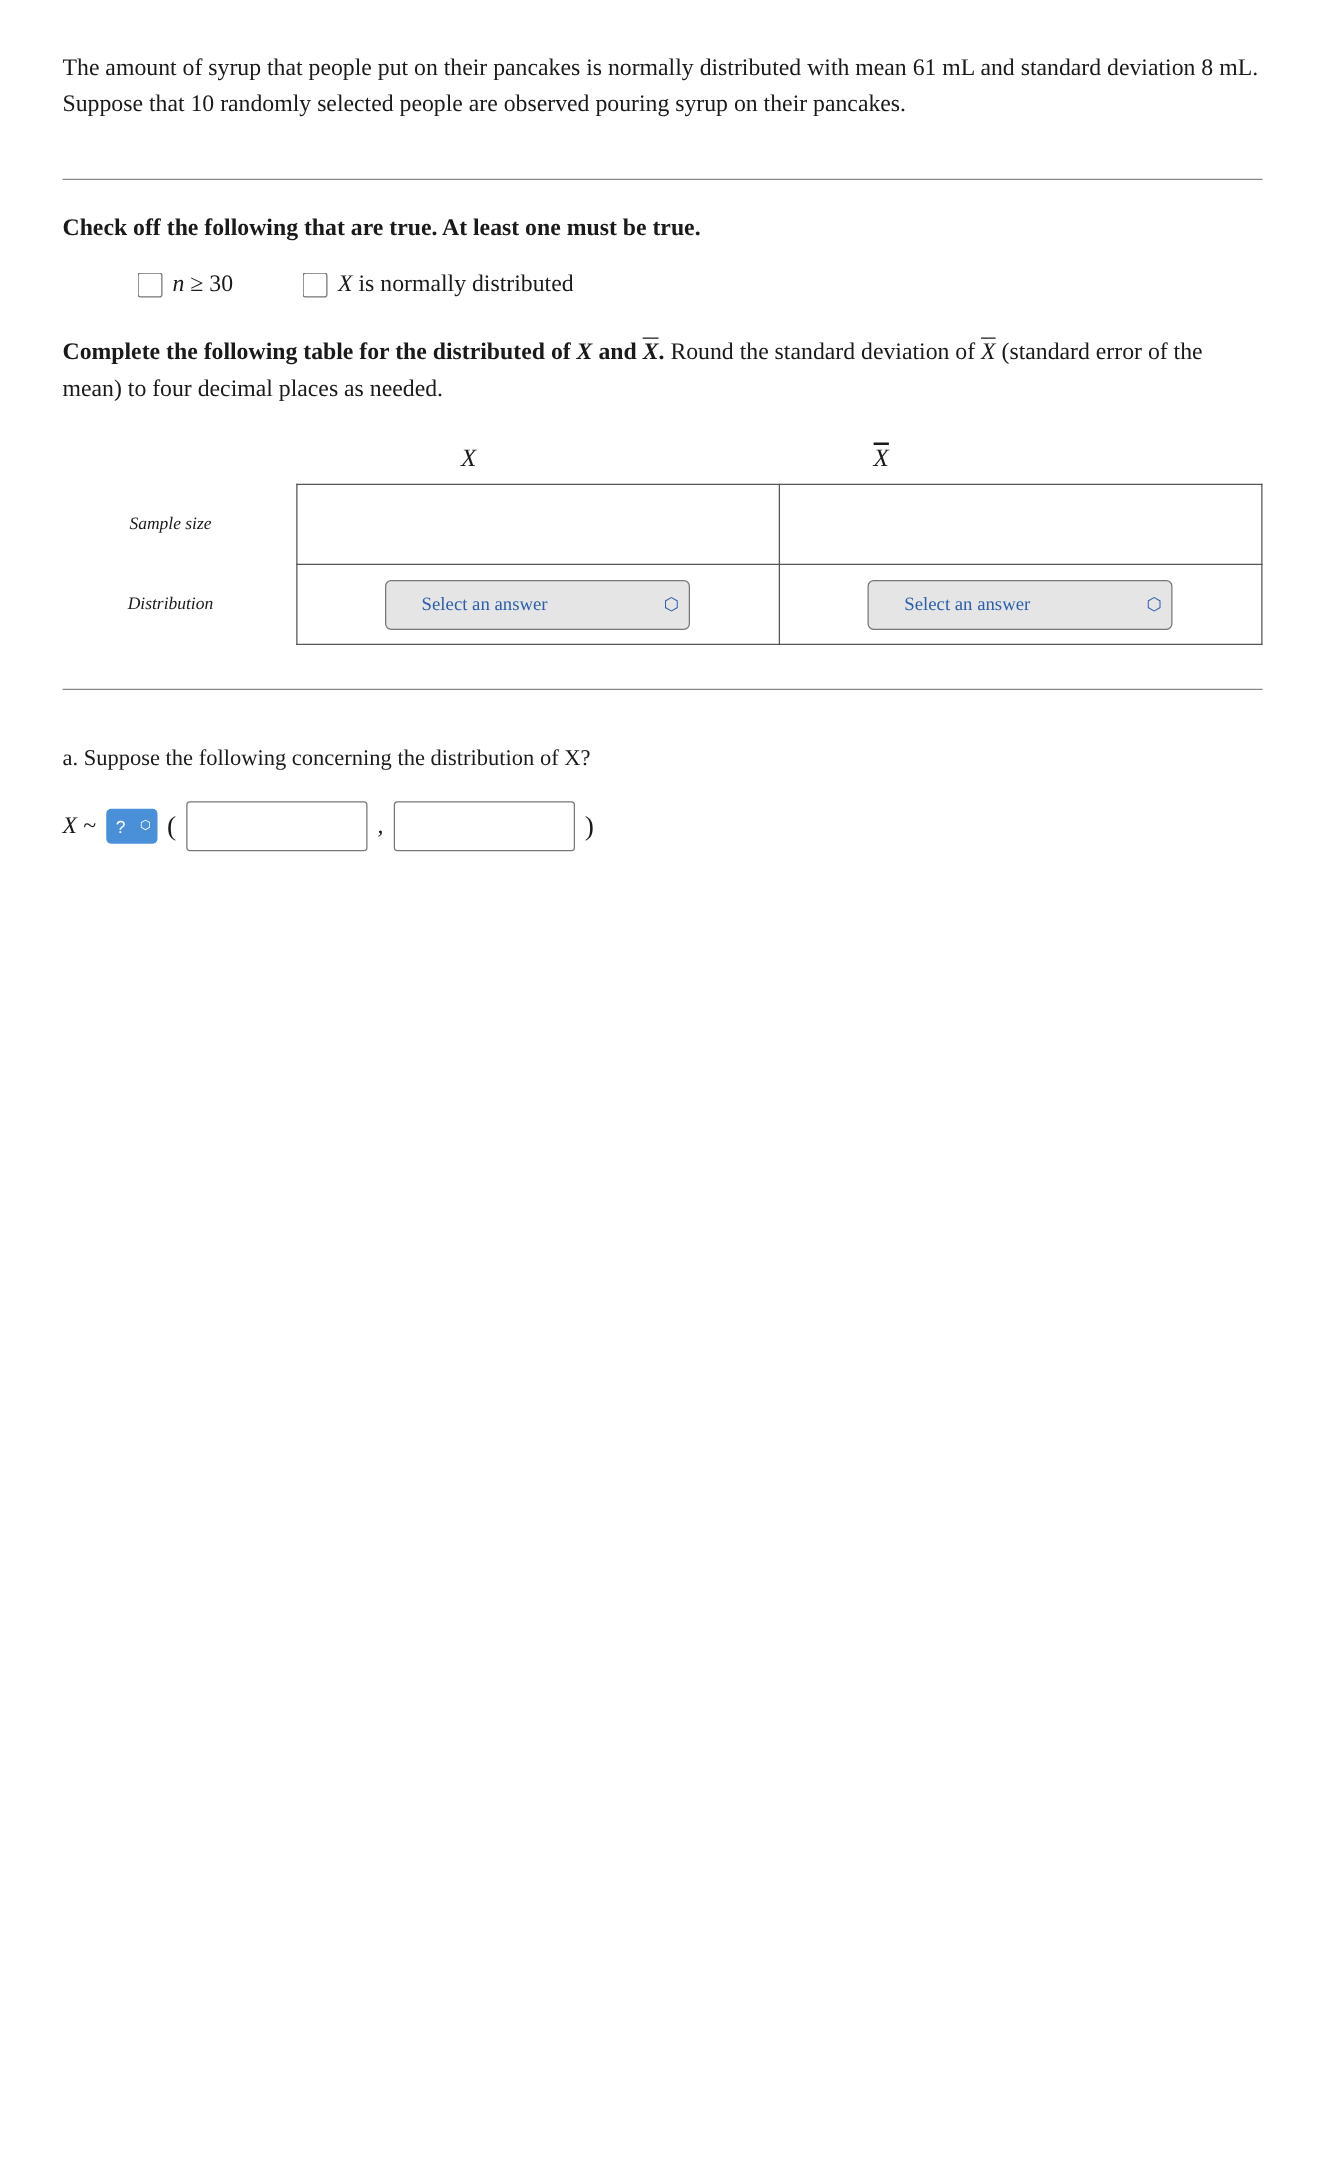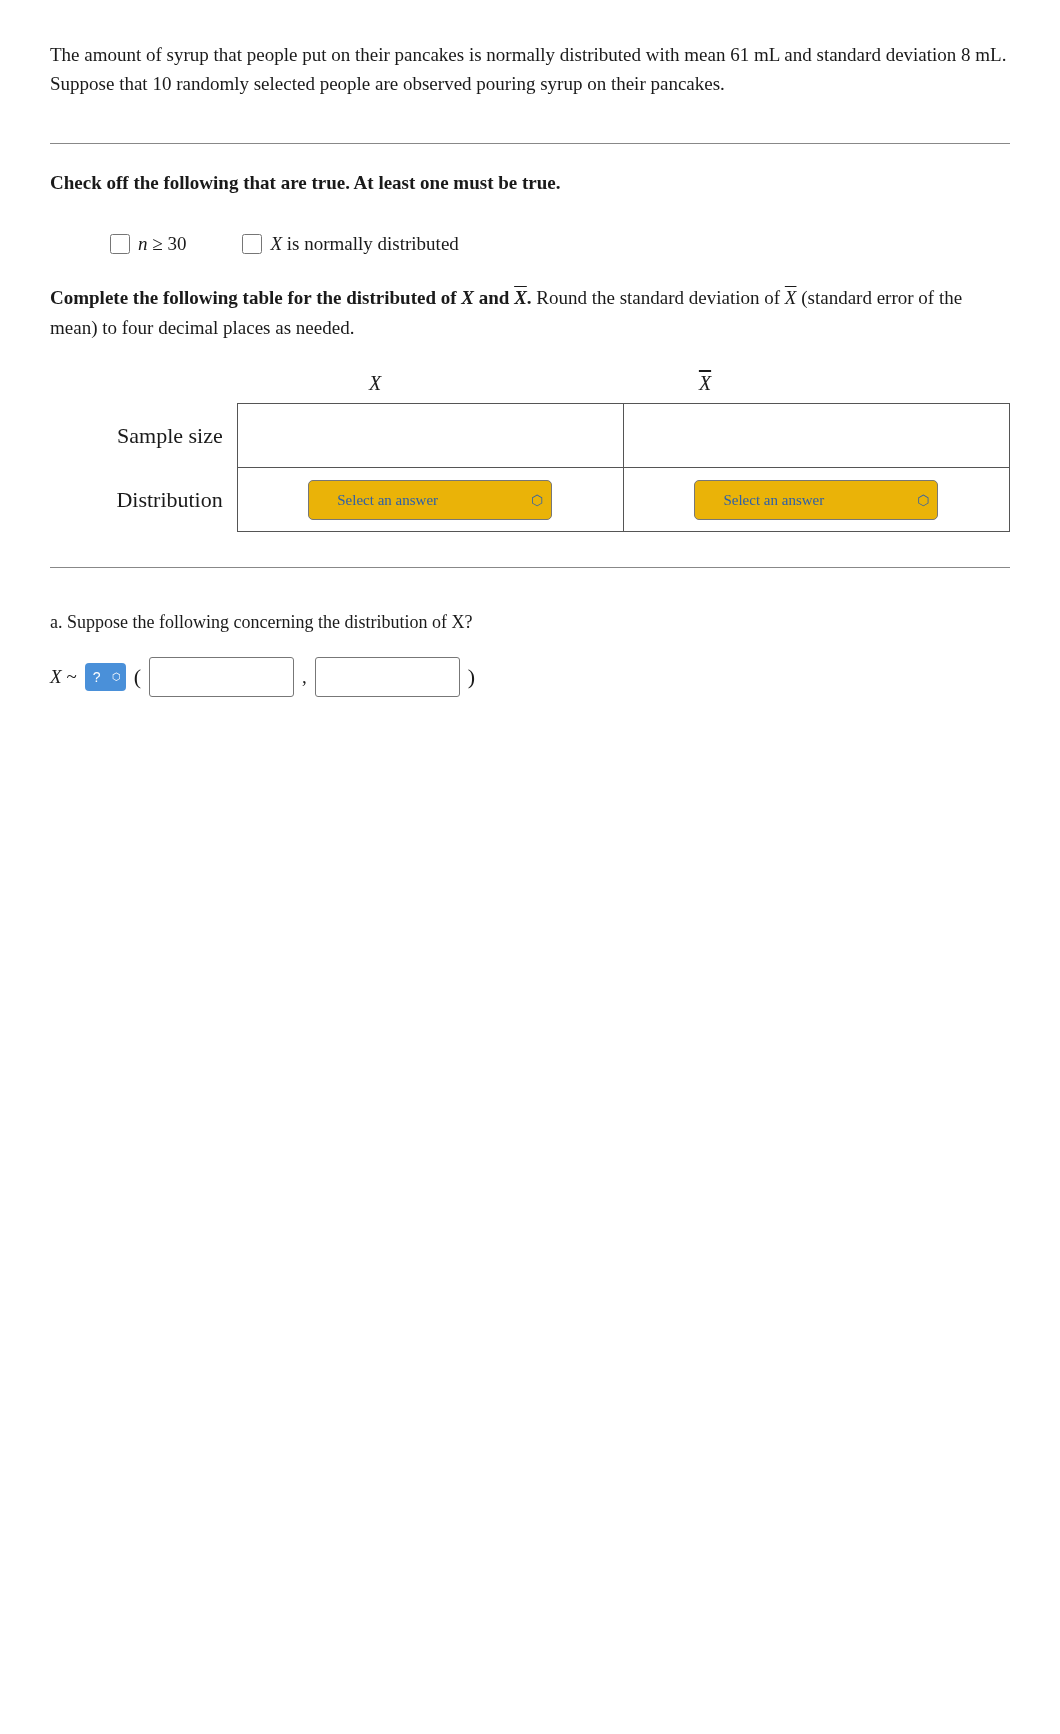--- a/index.html
+++ b/index.html
@@ -27,21 +27,21 @@
     .divider {
       border: none;
       border-top: 1.5px solid #888;
       margin: 20px 0 25px 0;
     }
 
     .section-instruction {
       font-size: 19px;
       font-weight: bold;
       line-height: 1.5;
-      margin-bottom: 36px;
+      margin-bottom: 20px;
     }
 
     .checkboxes-row {
       display: flex;
       align-items: center;
       gap: 56px;
       margin-bottom: 28px;
       padding-left: 60px;
     }
 
@@ -92,25 +92,26 @@
       width: 100%;
     }
 
     .dist-table td {
       border: 1.5px solid #555;
       padding: 0;
     }
 
     .dist-table .row-label-cell {
       border: none;
-      text-align: right;
+      text-align: center;
       padding-right: 14px;
-      font-size: 22px;
+      font-size: 14px;
       width: 160px;
       vertical-align: middle;
+      font-style: italic;
     }
 
     .dist-table .input-cell {
       width: 330px;
       height: 64px;
       padding: 0;
     }
 
     .dist-table .input-cell input[type="text"] {
       width: 100%;
@@ -150,21 +151,21 @@
       position: relative;
       min-width: 200px;
     }
 
     .chevron-select {
       position: relative;
       display: inline-flex;
       align-items: center;
       border: 1.5px solid #777;
       border-radius: 5px;
-      background: #eab308;
+      background: #e5e5e5;
       padding: 5px 28px 5px 14px;
       font-size: 15px;
       font-family: Georgia, serif;
       color: #2c5fab;
       cursor: pointer;
       min-width: 200px;
     }
 
     .chevron-select select {
       appearance: none;

